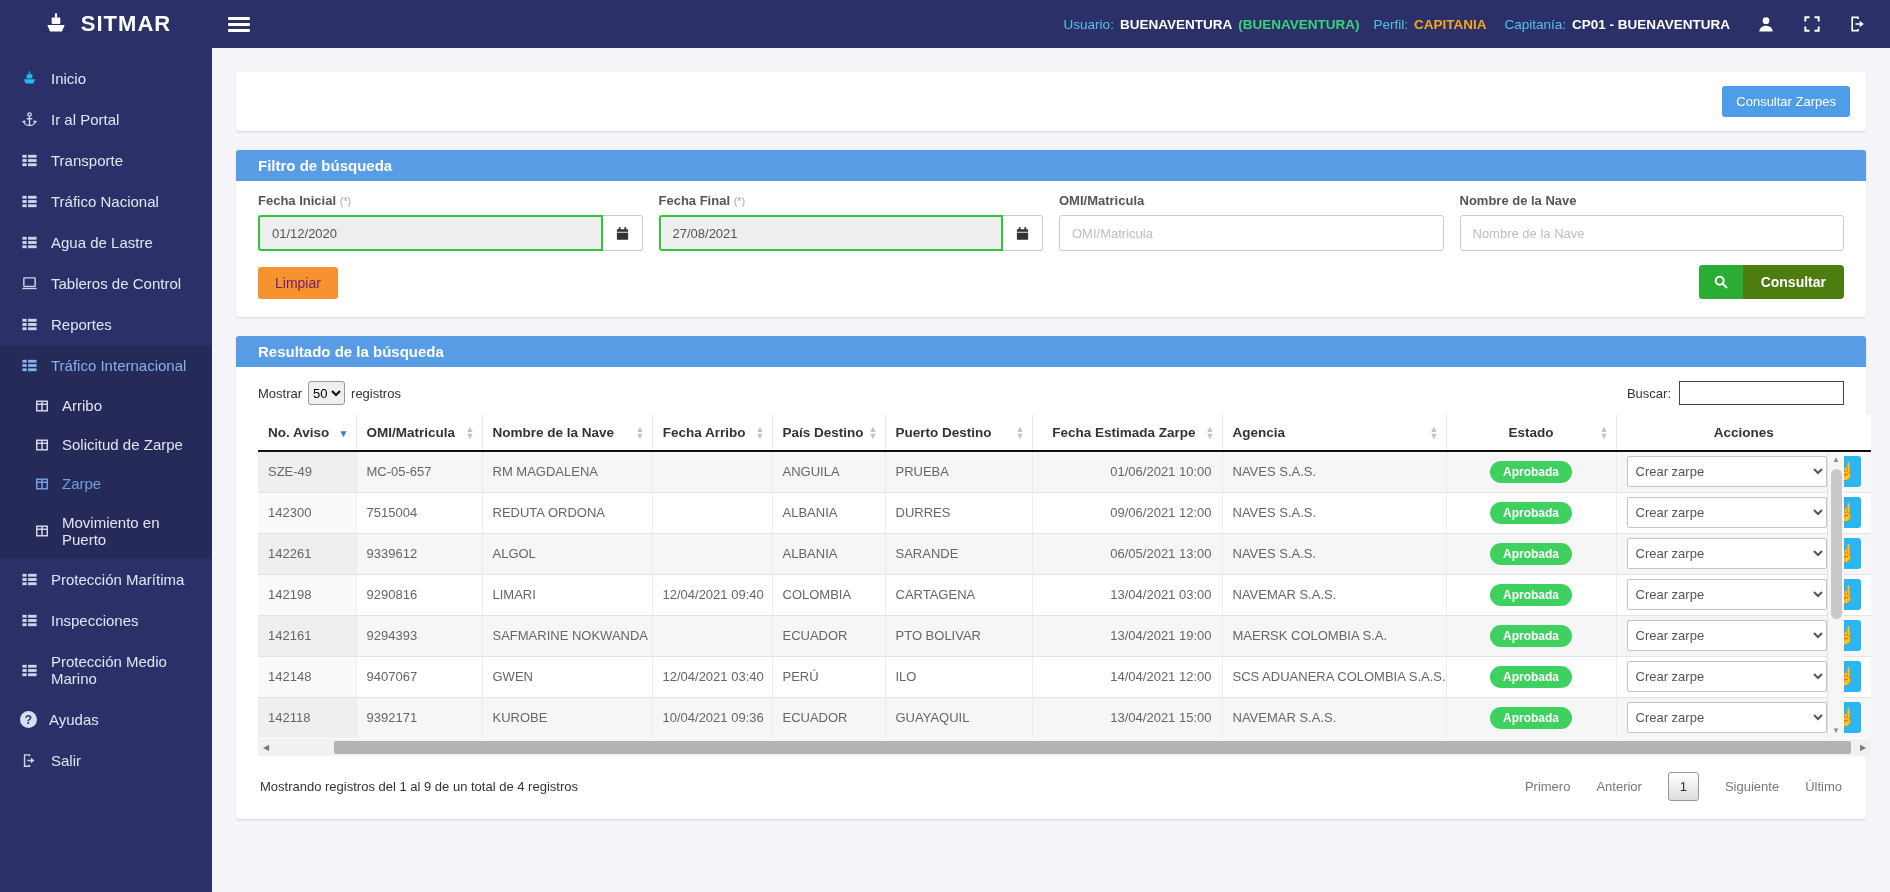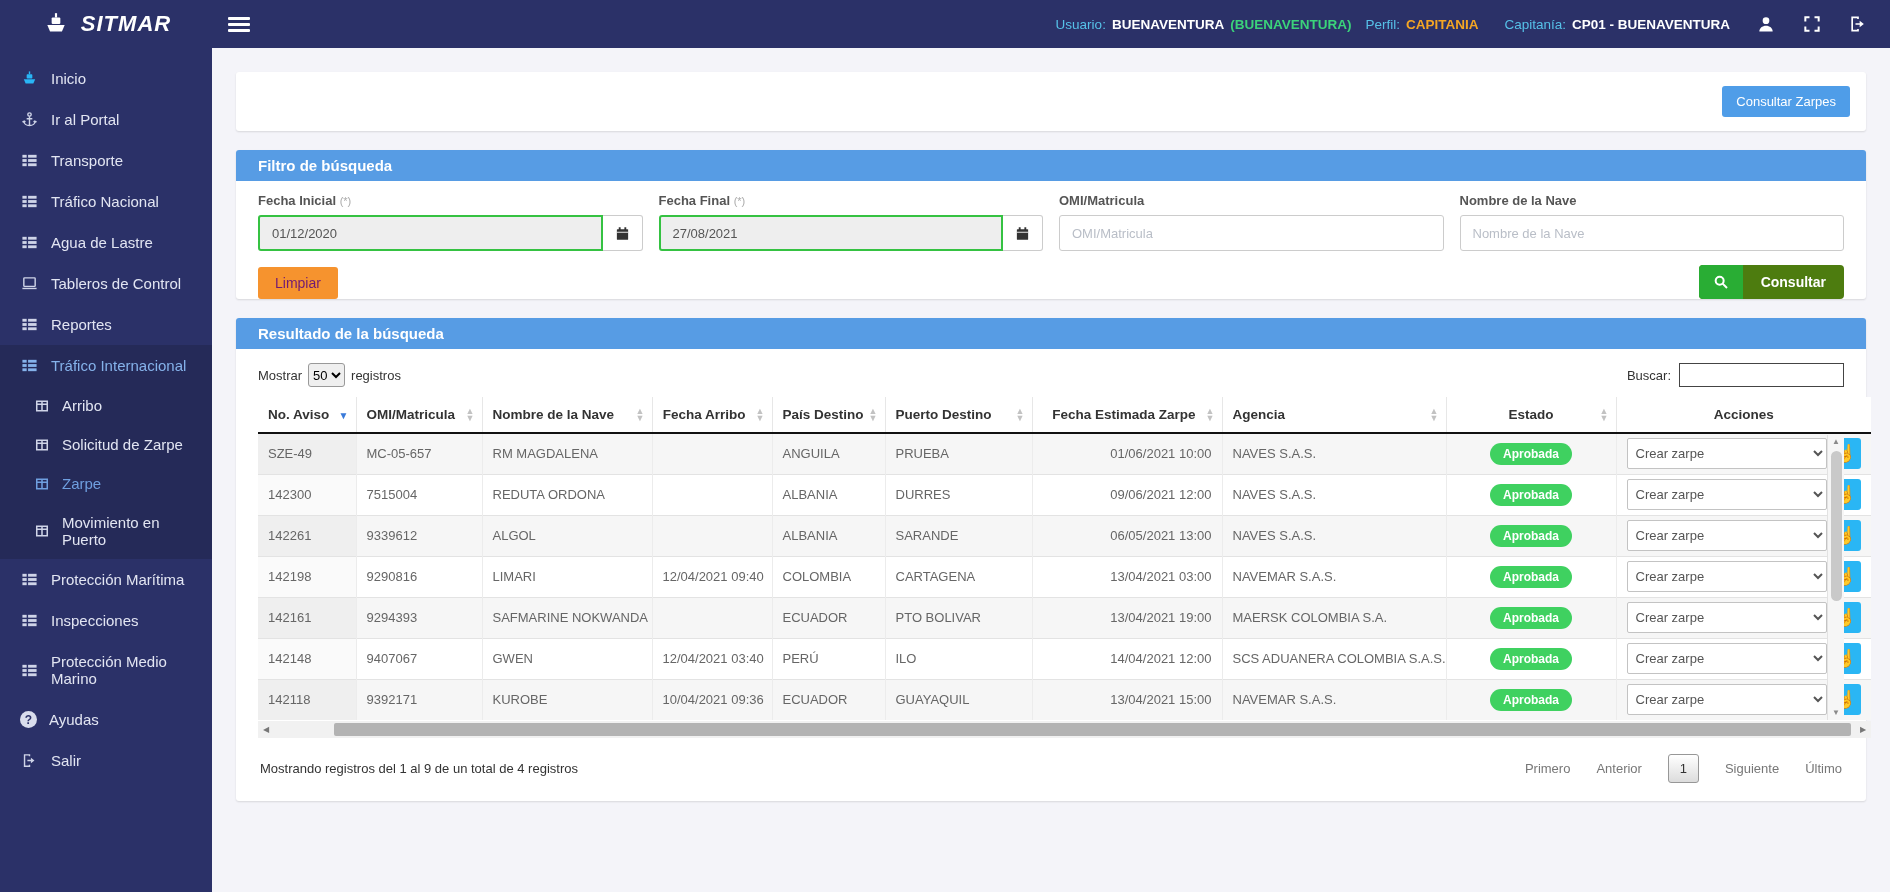--- a/index.html
+++ b/index.html
@@ -4,21 +4,21 @@
 <style>
   * { margin:0; padding:0; box-sizing:border-box; }
   html,body { width:1890px; height:892px; overflow:hidden;
     font-family:"Liberation Sans", sans-serif; background:#f4f4f9; }
 
   
   .topbar { position:fixed; top:0; left:0; width:1890px; height:48px;
     background:#2b3168; z-index:30; display:flex; align-items:center; }
   .brand { width:212px; height:48px; display:flex; align-items:center;
     justify-content:center; gap:10px; color:#fff; font-size:22px; font-weight:bold;
-    letter-spacing:1px;font-style:italic; }
+    letter-spacing:1px; }
   .hamburger { margin-left:16px; width:22px; cursor:pointer; }
   .hamburger span { display:block; height:3px; background:#fff; margin:3px 0; border-radius:1px; }
   .topbar-right { margin-left:auto; display:flex; align-items:center; gap:26px;
     padding-right:22px; font-size:13.5px; }
   .userinfo { display:flex; gap:6px; align-items:flex-end; white-space:nowrap; }
   .lbl-blue { color:#56c1e8; }
   .val-white { color:#fff; font-weight:bold; }
   .val-green { color:#3bd37a; font-weight:bold; }
   .val-orange { color:#f5a623; font-weight:bold; }
   .top-ic { color:#fff; width:20px; height:20px; cursor:pointer; }
@@ -59,21 +59,21 @@
   .btn-blue { background:#4f9de8; color:#fff; padding:8px 14px; }
   .btn-orange { background:#f6932e; color:#701a75; padding:8px 17px; font-size:14px; }
   .btn-green { background:#4d7c0f; color:#fff; display:flex; align-items:stretch;
     padding:0; overflow:hidden; border-radius:4px; }
   .btn-green .seg { background:#29ad34; display:flex; align-items:center; justify-content:center;
     width:44px; }
   .btn-green .seg .ic { width:16px; height:16px; color:#fff; }
   .btn-green .txt { padding:9px 18px; font-size:14px; font-weight:bold; }
 
   
-  .filter-body { padding:12px 22px 0 22px; }
+  .filter-body { padding:12px 22px 18px 22px; }
   .filter-grid { display:grid; grid-template-columns:repeat(4,1fr); column-gap:16px; }
   .f-label { font-size:13px; font-weight:bold; color:#555; margin-bottom:7px; }
   .f-label .req { color:#aaa; font-weight:normal; font-size:11px; }
   .date-wrap { display:flex; }
   .inp-date { flex:1; height:36px; background:#eee; border:2px solid #35c242;
     border-radius:3px 0 0 3px; padding:0 12px; font-size:13px; color:#555;
     font-family:inherit; }
   .cal-btn { width:40px; height:36px; background:#fff; border:1px solid #ccc; border-left:none;
     border-radius:0 3px 3px 0; display:flex; align-items:center; justify-content:center;
     cursor:pointer; }
@@ -215,21 +215,21 @@
       <span></span>
       <span></span>
     </div>
   <div class="topbar-right">
     <div class="userinfo">
       <span class="lbl-blue">Usuario:</span>
       <span class="val-white">BUENAVENTURA</span>
       <span class="val-green">(BUENAVENTURA)</span>
       <span class="lbl-blue" style="margin-left:8px">Perfil:</span>
       <span class="val-orange">CAPITANIA</span>
-      <span class="lbl-blue" style="margin-left:20px">Capitanía:</span>
+      <span class="lbl-blue" style="margin-left:12px">Capitanía:</span>
       <span class="val-white">CP01 - BUENAVENTURA</span>
     </div>
     <svg class="top-ic">
         <use href="#i-person"></use>
       </svg>
     <svg class="top-ic">
         <use href="#i-expand"></use>
       </svg>
     <svg class="top-ic">
         <use href="#i-logout"></use>

